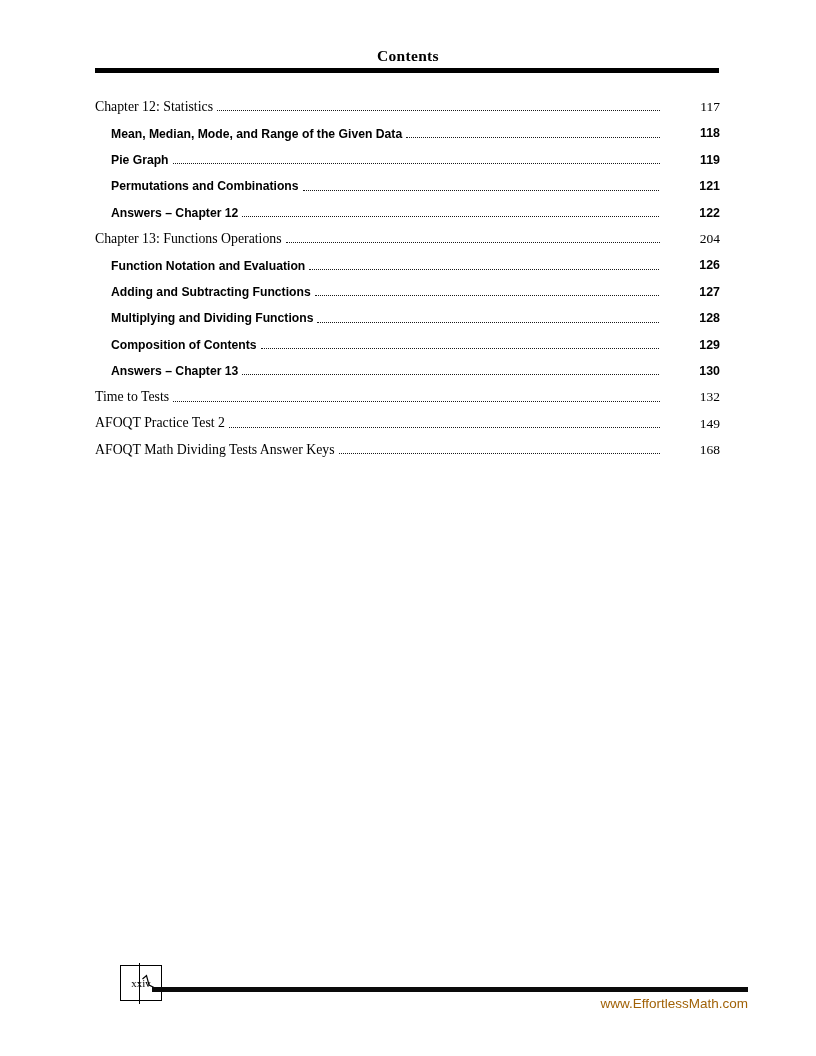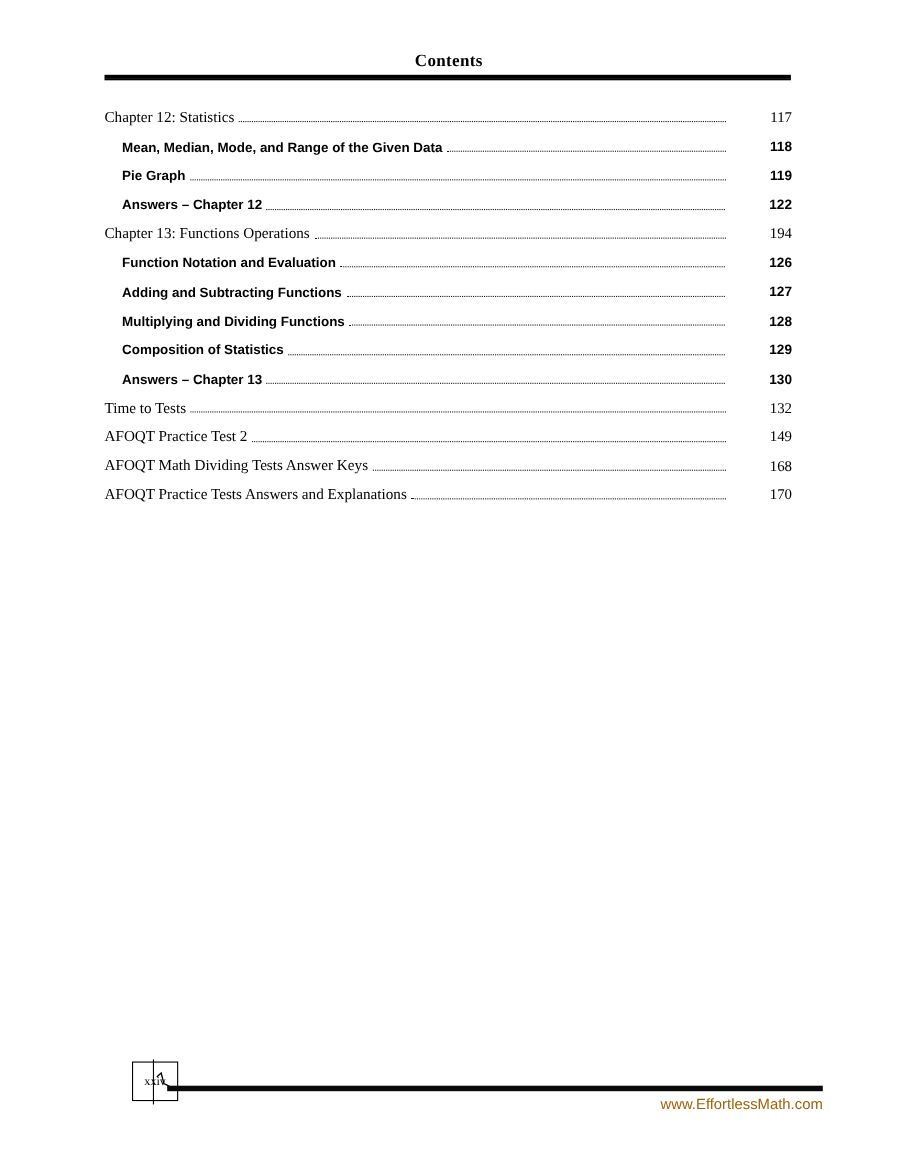--- a/index.html
+++ b/index.html
@@ -126,46 +126,51 @@
       <span class="lbl">Mean, Median, Mode, and Range of the Given Data</span>
       <span class="leader"></span>
       <span class="pg">118</span>
     </div>
     <div class="toc-row lvl-section">
       <span class="lbl">Pie Graph</span>
       <span class="leader"></span>
       <span class="pg">119</span>
     </div>
     <div class="toc-row lvl-section">
+      <span class="lbl">Permutations and Combinations</span>
+      <span class="leader"></span>
+      <span class="pg">121</span>
+    </div>
+    <div class="toc-row lvl-section">
       <span class="lbl">Answers – Chapter 12</span>
       <span class="leader"></span>
       <span class="pg">122</span>
     </div>
     <div class="toc-row lvl-chapter">
       <span class="lbl">Chapter 13: Functions Operations</span>
       <span class="leader"></span>
-      <span class="pg">194</span>
+      <span class="pg">204</span>
     </div>
     <div class="toc-row lvl-section">
       <span class="lbl">Function Notation and Evaluation</span>
       <span class="leader"></span>
       <span class="pg">126</span>
     </div>
     <div class="toc-row lvl-section">
       <span class="lbl">Adding and Subtracting Functions</span>
       <span class="leader"></span>
       <span class="pg">127</span>
     </div>
     <div class="toc-row lvl-section">
       <span class="lbl">Multiplying and Dividing Functions</span>
       <span class="leader"></span>
       <span class="pg">128</span>
     </div>
     <div class="toc-row lvl-section">
-      <span class="lbl">Composition of Statistics</span>
+      <span class="lbl">Composition of Contents</span>
       <span class="leader"></span>
       <span class="pg">129</span>
     </div>
     <div class="toc-row lvl-section">
       <span class="lbl">Answers – Chapter 13</span>
       <span class="leader"></span>
       <span class="pg">130</span>
     </div>
     <div class="toc-row lvl-chapter">
       <span class="lbl">Time to Tests</span>
@@ -174,25 +179,20 @@
     </div>
     <div class="toc-row lvl-chapter">
       <span class="lbl">AFOQT Practice Test 2</span>
       <span class="leader"></span>
       <span class="pg">149</span>
     </div>
     <div class="toc-row lvl-chapter">
       <span class="lbl">AFOQT Math Dividing Tests Answer Keys</span>
       <span class="leader"></span>
       <span class="pg">168</span>
-    </div>
-    <div class="toc-row lvl-chapter">
-      <span class="lbl">AFOQT Practice Tests Answers and Explanations</span>
-      <span class="leader"></span>
-      <span class="pg">170</span>
     </div>
   </div>
 
   <div class="pagenum-box">
     <span>xxiv</span>
   </div>
   <div class="footer-vline"></div>
   <svg class="footer-flourish" viewBox="0 0 16 20">
     <path d="M0.5,7 L4.5,3.5 L7,13 L13,16" fill="none" stroke="#000" stroke-width="1.2"></path>
   </svg>

